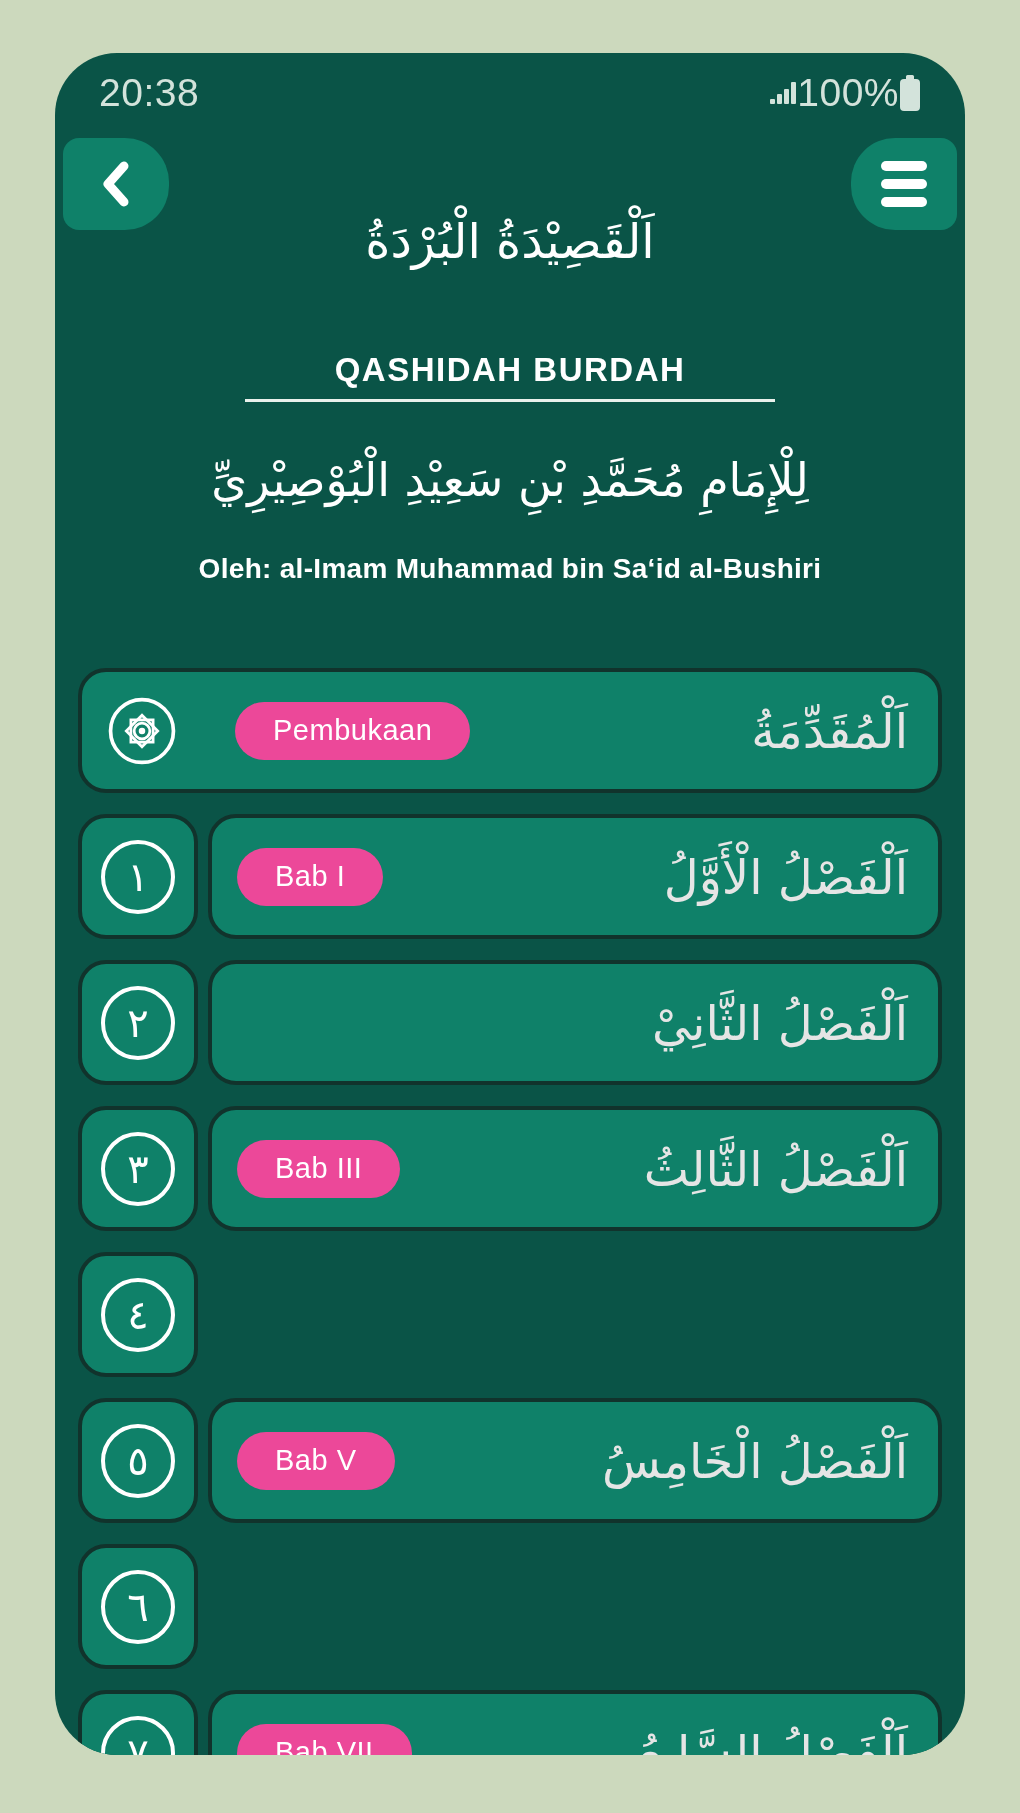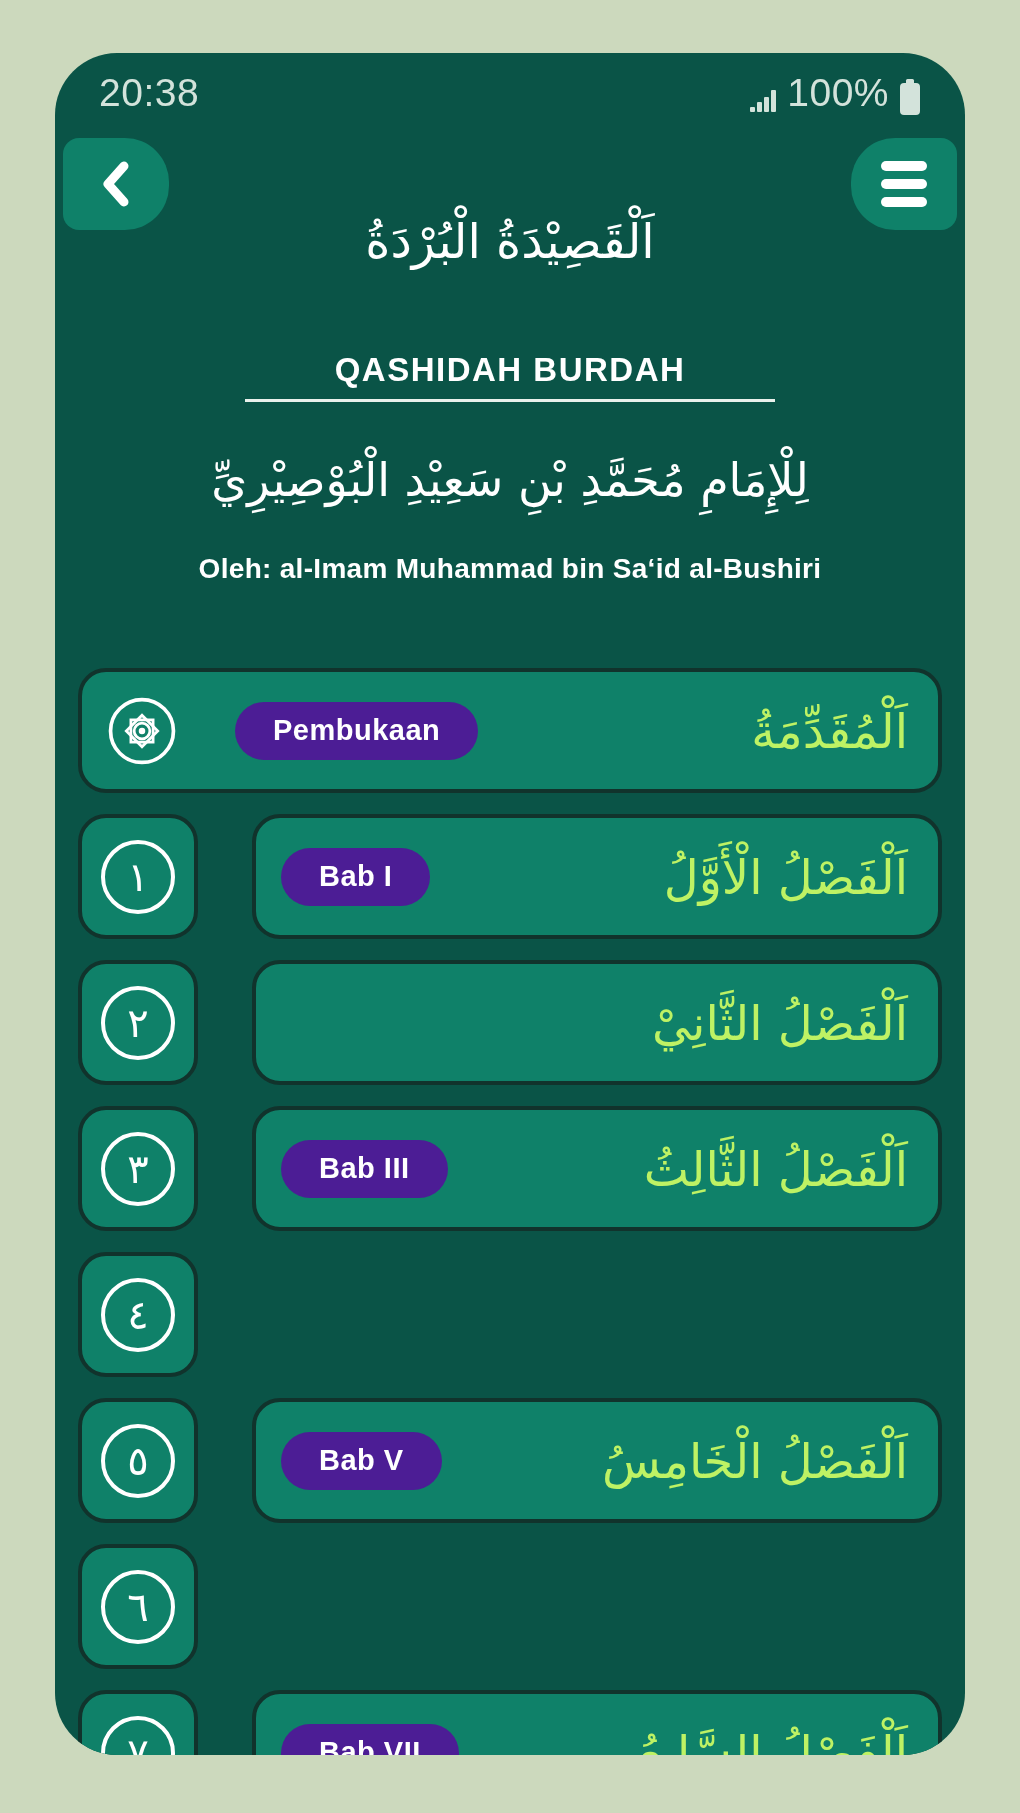--- a/index.html
+++ b/index.html
@@ -20,21 +20,21 @@
   }
   
   .statusbar {
     position: absolute; top: 18px; left: 0; right: 0;
     padding: 0 44px;
     display: flex; justify-content: space-between; align-items: center;
     color: #d3e3db;
     font-size: 39px;
     letter-spacing: .5px;
   }
-  .status-right { display: flex; align-items: flex-end; gap: 10px; }
+  .status-right { display: flex; align-items: center; }
   
   .nav-btn {
     position: absolute; top: 85px;
     width: 106px; height: 92px;
     background: #0f8169;
     display: flex; align-items: center; justify-content: center;
     cursor: pointer; border: none;
   }
   .back-btn { left: 8px; border-radius: 16px 44px 44px 16px; }
   .menu-btn { right: 8px; border-radius: 44px 16px 16px 44px; }
@@ -68,44 +68,44 @@
     display: flex; align-items: center;
     padding-left: 23px;
     position: relative;
     cursor: pointer;
   }
   .num-card {
     width: 120px; flex: none;
     display: flex; align-items: center; justify-content: center;
     cursor: pointer;
   }
-  .content-card { flex: 1; position: relative; cursor: pointer; margin-left: 44px; }
+  .content-card { flex: 1; position: relative; cursor: pointer; }
   .num-circle {
     width: 74px; height: 74px;
     border: 4px solid #ffffff; border-radius: 50%;
     display: flex; align-items: center; justify-content: center;
     color: #ffffff; font-size: 40px;
     font-family: "DejaVu Sans", sans-serif;
   }
   .pill {
     position: absolute; left: 25px; top: 50%;
     transform: translateY(-50%);
     height: 58px; min-width: 145px;
     padding: 0 38px;
     border-radius: 31px;
-    background: #4c1d95;
-    display: flex; align-items: center; justify-content: center;
-    color: #ffffff; font-size: 29px; font-weight: bold; letter-spacing: .5px;
+    background: #ec4899;
+    display: flex; align-items: center; justify-content: center;
+    color: #ffffff; font-size: 29px; font-weight: normal; letter-spacing: .5px;
     white-space: nowrap;
   }
   .row-intro .pill { position: static; transform: none; margin-left: 56px; }
   .chap-arabic {
     position: absolute; right: 30px; top: 50%;
     transform: translateY(-50%);
-    color: #bef264; font-size: 48px; white-space: nowrap;
+    color: #e5e5e5; font-size: 48px; white-space: nowrap;
   }
   .rosette-wrap { width: 74px; height: 74px; flex: none; }
   svg { display: block; }
 </style>
 </head>
 <body>
 
 <div class="phone">
 
   <div class="statusbar">

